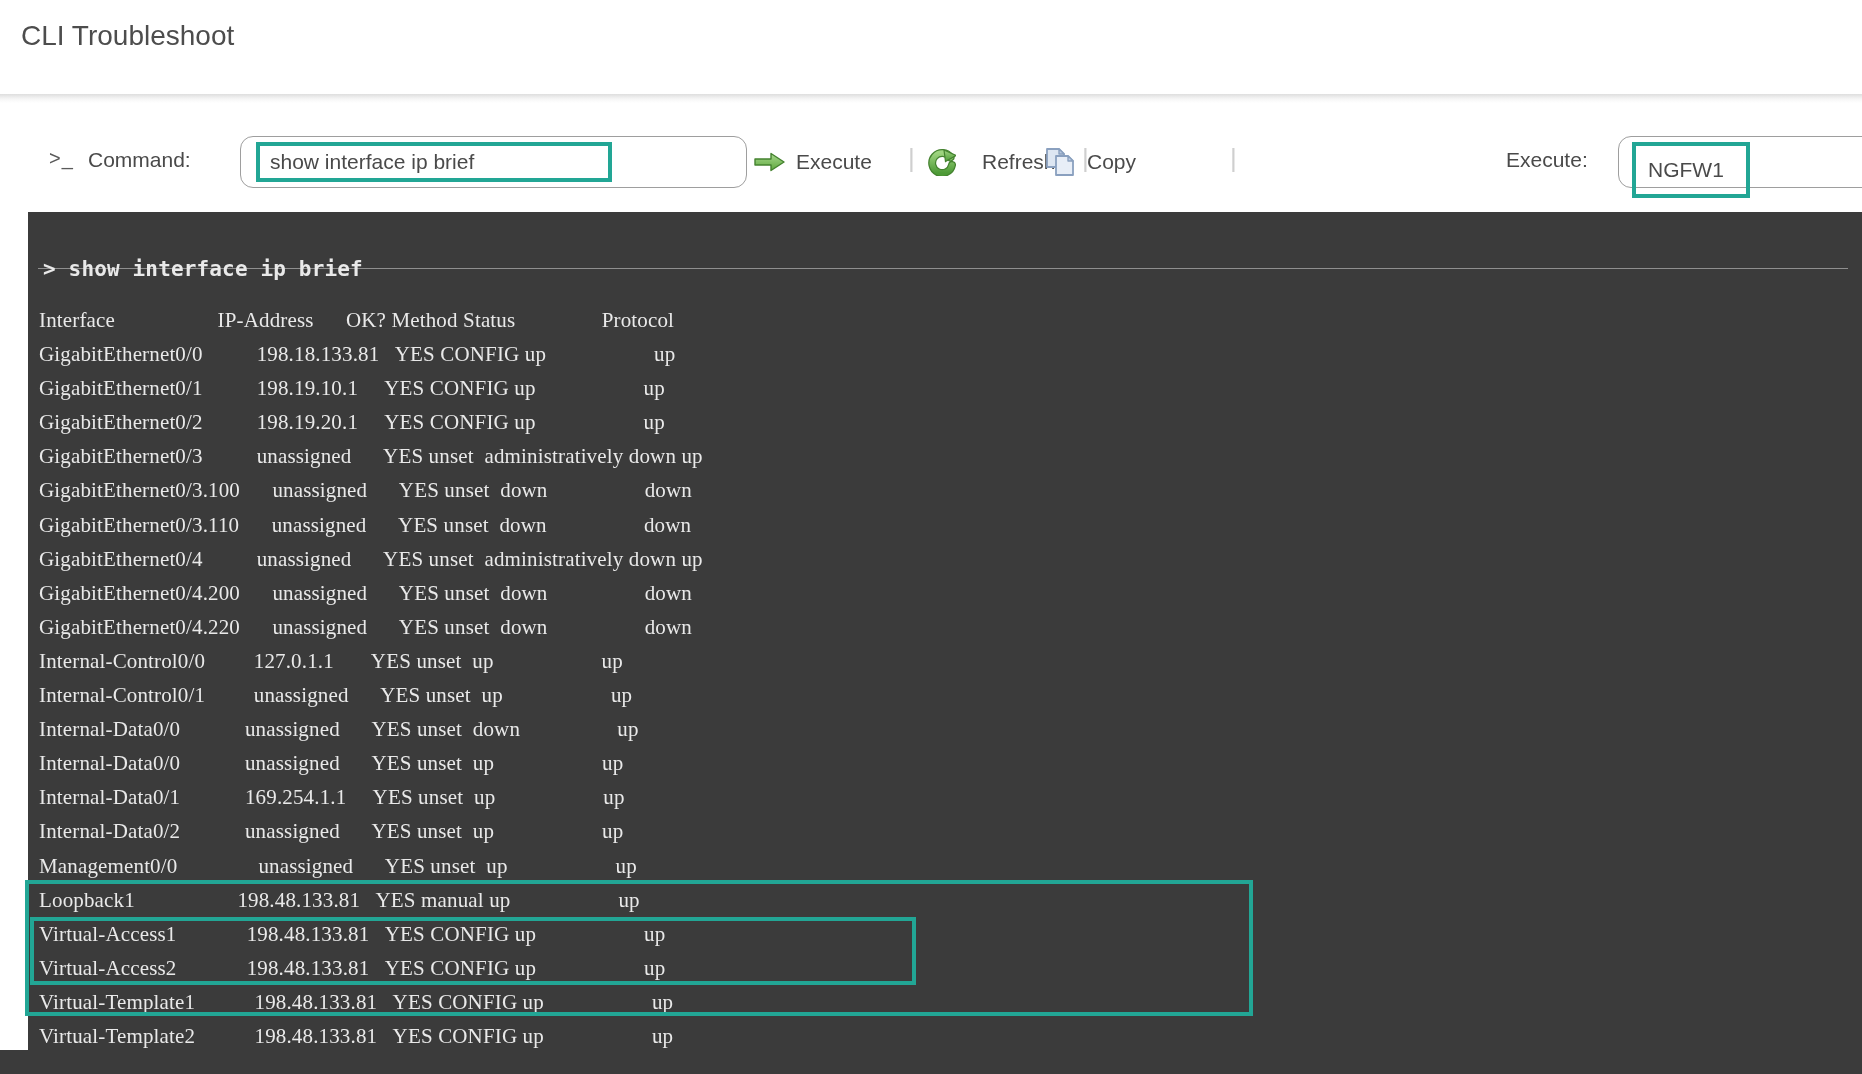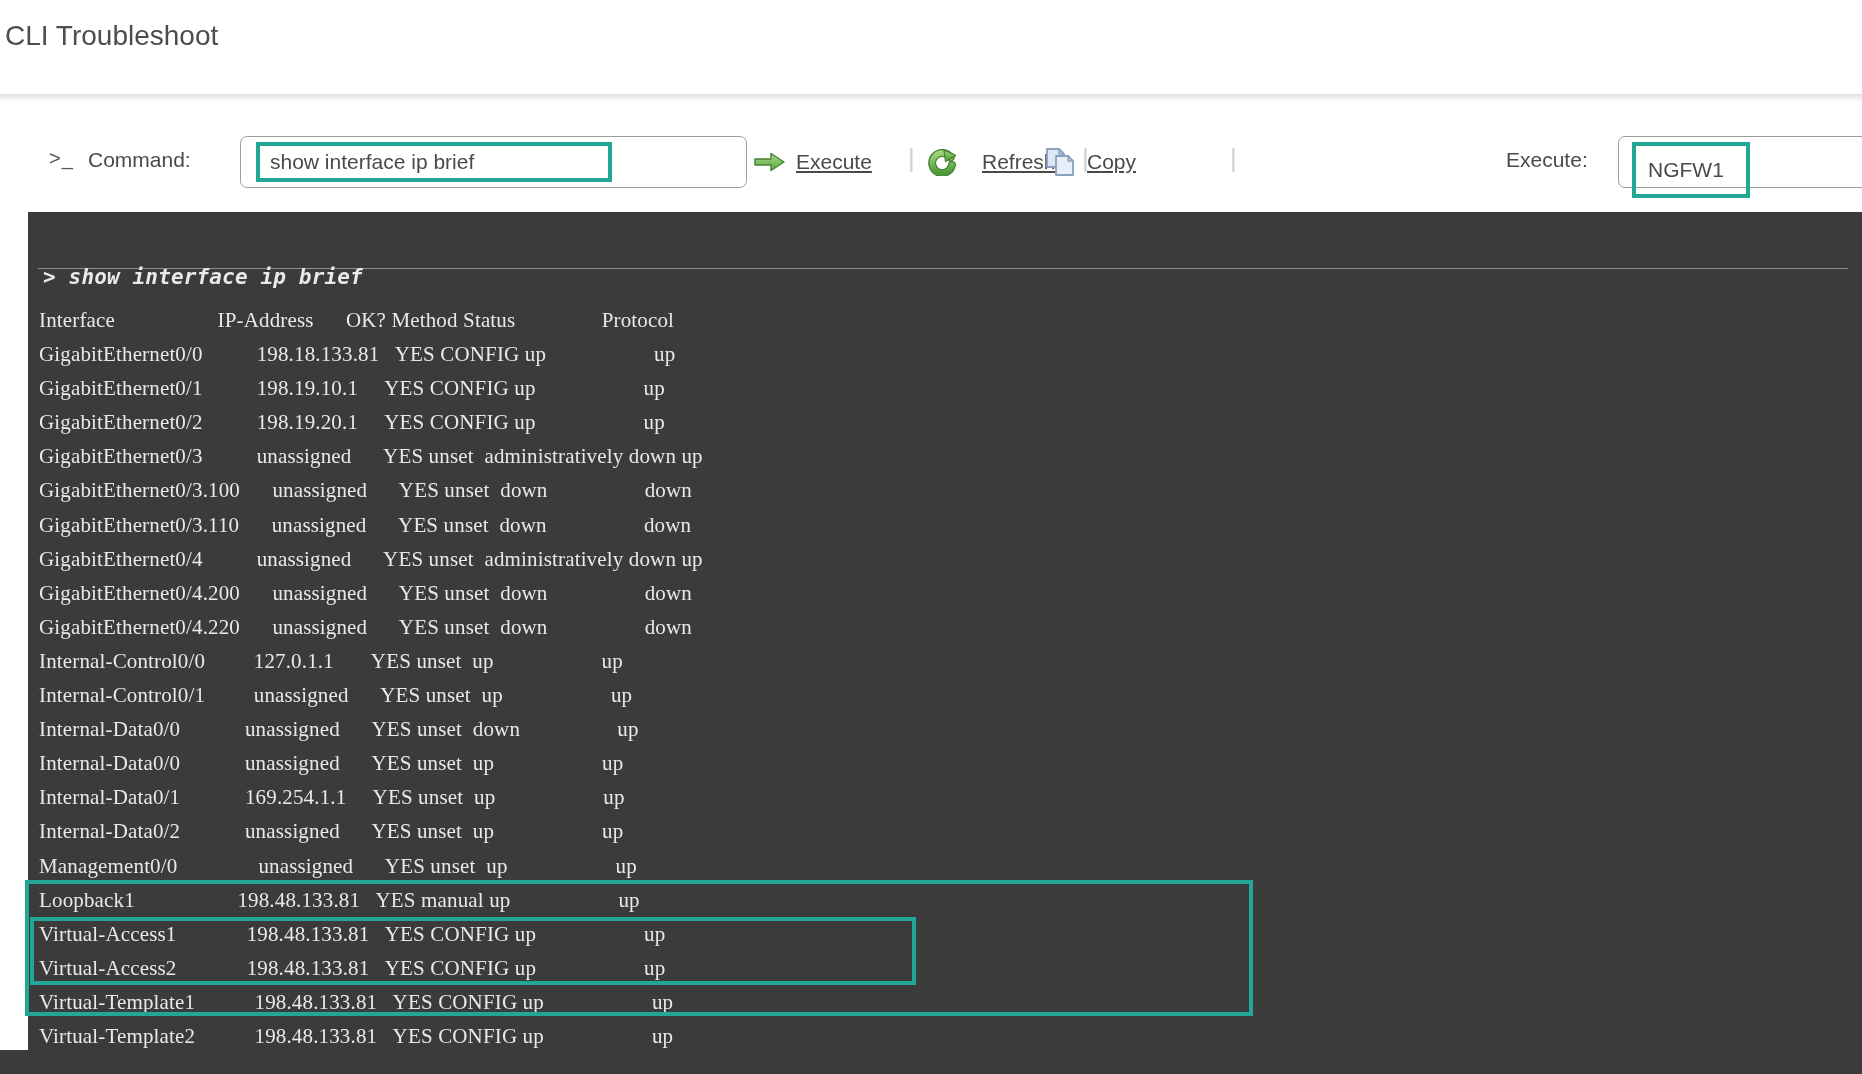--- a/index.html
+++ b/index.html
@@ -1,55 +1,55 @@
 <!DOCTYPE html>
 <html><head>
 <meta charset="utf-8">
 <style>
   html,body{margin:0;padding:0;overflow:hidden;background:#ffffff;}
   .page{position:relative;width:1862px;height:1074px;background:#ffffff;
         font-family:"Liberation Sans",sans-serif;color:#4a4a4a;}
 
   
   .app-header{position:absolute;left:0;top:0;width:100%;height:94px;background:#ffffff;}
-  .app-title{position:absolute;left:5px;top:20px;font-size:28px;font-weight:400;color:#4d4d4d;}
+  .app-title{position:absolute;left:21px;top:20px;font-size:28px;font-weight:400;color:#4d4d4d;}
   .header-divider{position:absolute;left:0;top:94px;width:100%;height:9px;
         background:linear-gradient(#dedede,#f6f6f6 55%,#ffffff);}
 
   
   .toolbar{position:absolute;left:0;top:103px;width:100%;height:109px;background:#ffffff;}
   .prompt-glyph{position:absolute;left:49px;top:44px;font-size:20px;color:#5a5a5a;letter-spacing:1px;}
   .cmd-label{position:absolute;left:88px;top:45px;font-size:21px;color:#4a4a4a;}
-  .text-input{position:absolute;background:#fff;border:1.5px solid #9e9e9e;border-radius:7px;
+  .text-input{position:absolute;background:#fff;border:1.5px solid #9e9e9e;border-radius:13px;
         box-sizing:border-box;}
   .cmd-input{left:240px;top:33px;width:507px;height:52px;}
   .teal-box{position:absolute;border:4px solid #22a695;box-sizing:border-box;
         display:flex;align-items:center;background:transparent;}
   .cmd-teal{left:15px;top:5px;width:356px;height:40px;padding-left:10px;}
   .input-text{font-size:21px;color:#4a4a4a;white-space:nowrap;}
 
-  .tool-btn{position:absolute;top:37px;height:44px;display:flex;align-items:center;gap:9px;cursor:pointer;text-decoration:underline;}
+  .tool-btn{position:absolute;top:37px;height:44px;display:flex;align-items:center;gap:9px;cursor:pointer;}
   .btn-execute{left:753px;}
   .btn-refresh{left:926px;gap:26px;}
   .btn-copy{left:1044px;}
   .tool-btn span.lbl{font-size:21px;color:#4a4a4a;}
   .tb-sep{position:absolute;top:40px;font-size:26px;color:#cfcfcf;font-weight:300;}
   .sep1{left:908px;} .sep2{left:1082px;} .sep3{left:1230px;}
 
   .device-label{position:absolute;left:1506px;top:45px;font-size:21px;color:#4a4a4a;}
   .device-input{left:1618px;top:33px;width:262px;height:52px;}
   .device-teal{left:13px;top:5px;width:118px;height:56px;padding-left:12px;}
 
   
   .terminal{position:absolute;left:28px;top:212px;width:1834px;height:862px;background:#3b3b3b;}
   .term-hr{position:absolute;left:10px;right:14px;top:56px;height:1px;background:#8f8f8f;}
   .term-pre{position:absolute;margin:0;color:#e9e9e9;
         font-family:"DejaVu Sans Mono",monospace;font-size:21px;line-height:34.1px;
         letter-spacing:0.15px;white-space:pre;}
-  .prompt-line{left:15px;top:48px;font-weight:bold;font-style:italic;}
+  .prompt-line{left:15px;top:40px;font-weight:bold;}
   .term-output{left:11px;top:91px;font-family:Liberation Serif, serif;}
 
   .hl-box{position:absolute;border:4px solid #22a695;background:transparent;pointer-events:none;}
   .hl-outer{left:-3px;top:668px;width:1228px;height:136px;box-sizing:border-box;}
   .hl-inner{left:2px;top:705px;width:886px;height:68px;box-sizing:border-box;}
 
   .bottom-left-patch{position:absolute;left:0;top:1050px;width:28px;height:24px;background:#3b3b3b;}
 
   .icon{display:inline-flex;align-items:center;justify-content:center;}
 </style>

